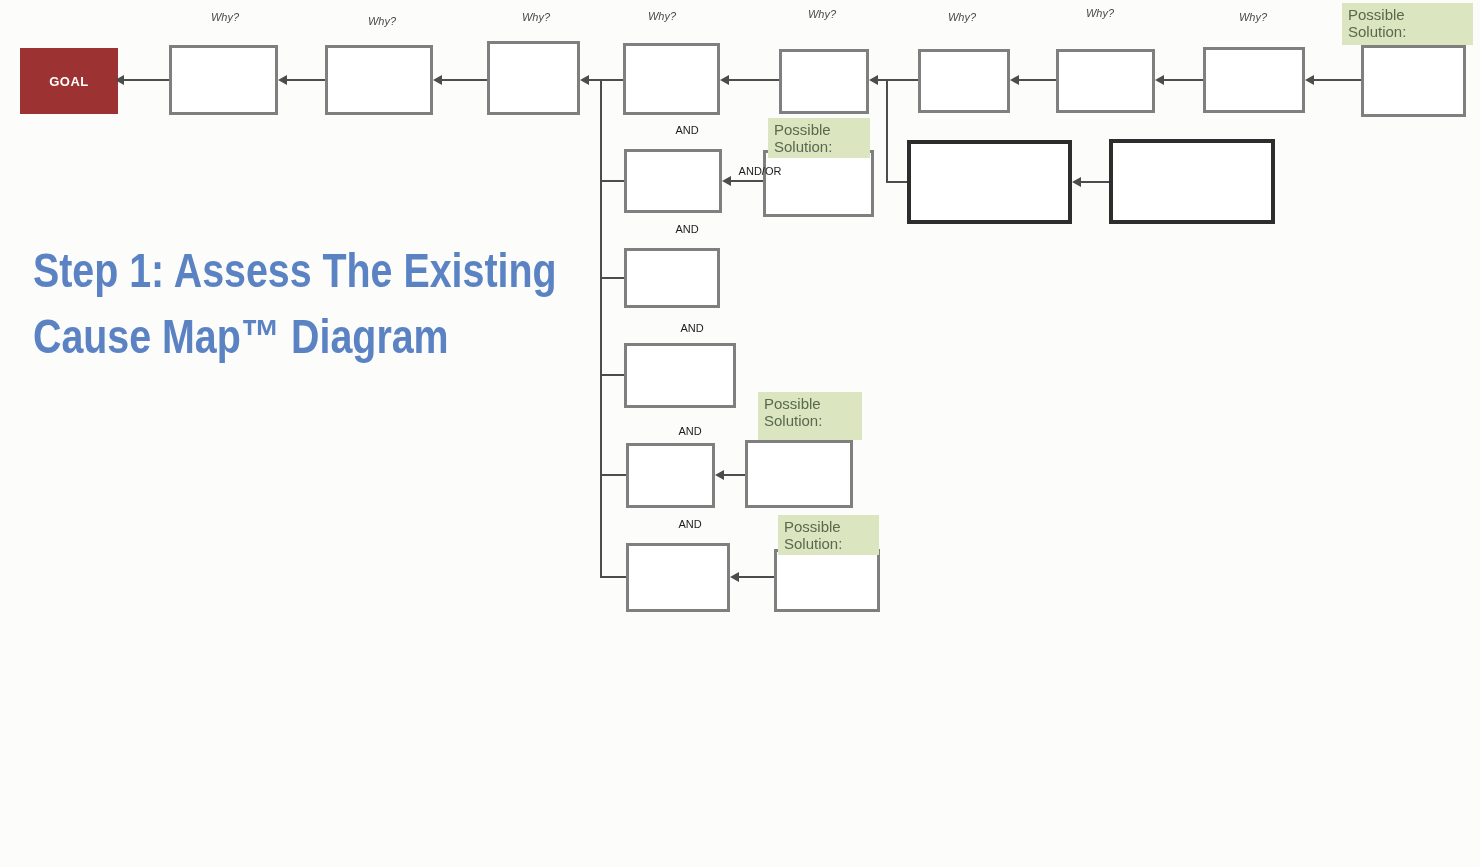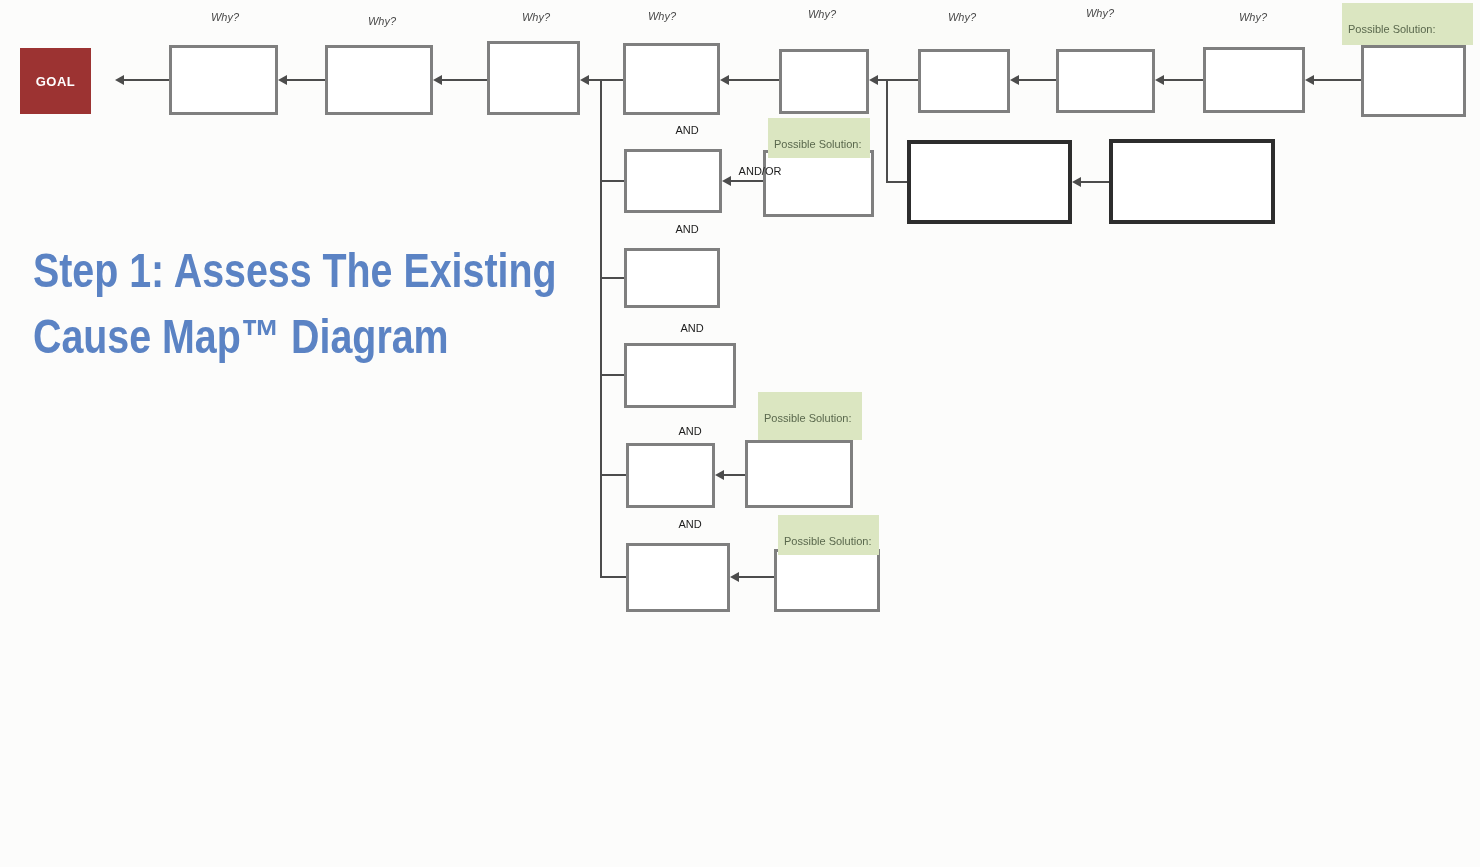--- a/index.html
+++ b/index.html
@@ -3,21 +3,21 @@
 <meta charset="utf-8">
 <style>
   html,body{margin:0;padding:0;}
   body{font-family:"Liberation Sans",sans-serif;background:#ffffff;}
   .canvas{position:relative;width:1480px;height:867px;background:#fcfcfb;overflow:hidden;}
 
   .box{position:absolute;background:#ffffff;border:3px solid #7f7f7f;box-sizing:border-box;z-index:2;}
   .box.thick{border:4px solid #2d2d2d;}
   .goal{position:absolute;background:#9c3332;color:#ffffff;display:flex;align-items:center;justify-content:center;
         font-size:13px;font-weight:bold;letter-spacing:.5px;box-sizing:border-box;z-index:2;}
-  .sol{position:absolute;background:#dbe6c1;color:#5a684d;font-size:11px;padding:20px 6px;box-sizing:border-box;z-index:5;}
+  .sol{position:absolute;background:#dbe6c1;color:#5a684d;font-size:15px;padding:3px 6px;box-sizing:border-box;z-index:5;}
 
   .hline,.vline{position:absolute;background:#4c4c4c;z-index:1;}
   .hline{height:2px;}
   .vline{width:2px;}
   .ah{position:absolute;width:0;height:0;border-top:5px solid transparent;border-bottom:5px solid transparent;
       border-right:9px solid #4c4c4c;z-index:3;}
 
   .why{position:absolute;font-style:italic;font-size:11px;color:#4a4a4a;transform:translate(-50%,-50%);white-space:nowrap;z-index:4;}
   .andlbl{position:absolute;font-size:11px;color:#1c1c1c;transform:translate(-50%,-50%);white-space:nowrap;z-index:4;margin-left:16px;}
 
@@ -69,21 +69,21 @@
   <span class="ah" style="left:715px;top:470px"></span>
   <div class="hline" style="left:724px;top:474px;width:21px"></div>
   <span class="ah" style="left:730px;top:572px"></span>
   <div class="hline" style="left:739px;top:576px;width:35px"></div>
 
   <div class="vline" style="left:886px;top:80px;height:103px"></div>
   <div class="hline" style="left:886px;top:181px;width:21px"></div>
   <span class="ah" style="left:1072px;top:177px"></span>
   <div class="hline" style="left:1081px;top:181px;width:28px"></div>
 
-  <div class="goal" style="left:20px;top:48px;width:71px;height:66px">GOAL</div>
+  <div class="goal" style="left:20px;top:48px;width:98px;height:66px">GOAL</div>
   <div class="box" style="left:169px;top:45px;width:109px;height:70px"></div>
   <div class="box" style="left:325px;top:45px;width:108px;height:70px"></div>
   <div class="box" style="left:487px;top:41px;width:93px;height:74px"></div>
   <div class="box" style="left:623px;top:43px;width:97px;height:72px"></div>
   <div class="box" style="left:779px;top:49px;width:90px;height:65px"></div>
   <div class="box" style="left:918px;top:49px;width:92px;height:64px"></div>
   <div class="box" style="left:1056px;top:49px;width:99px;height:64px"></div>
   <div class="box" style="left:1203px;top:47px;width:102px;height:66px"></div>
   <div class="box" style="left:1361px;top:45px;width:105px;height:72px"></div>
 

